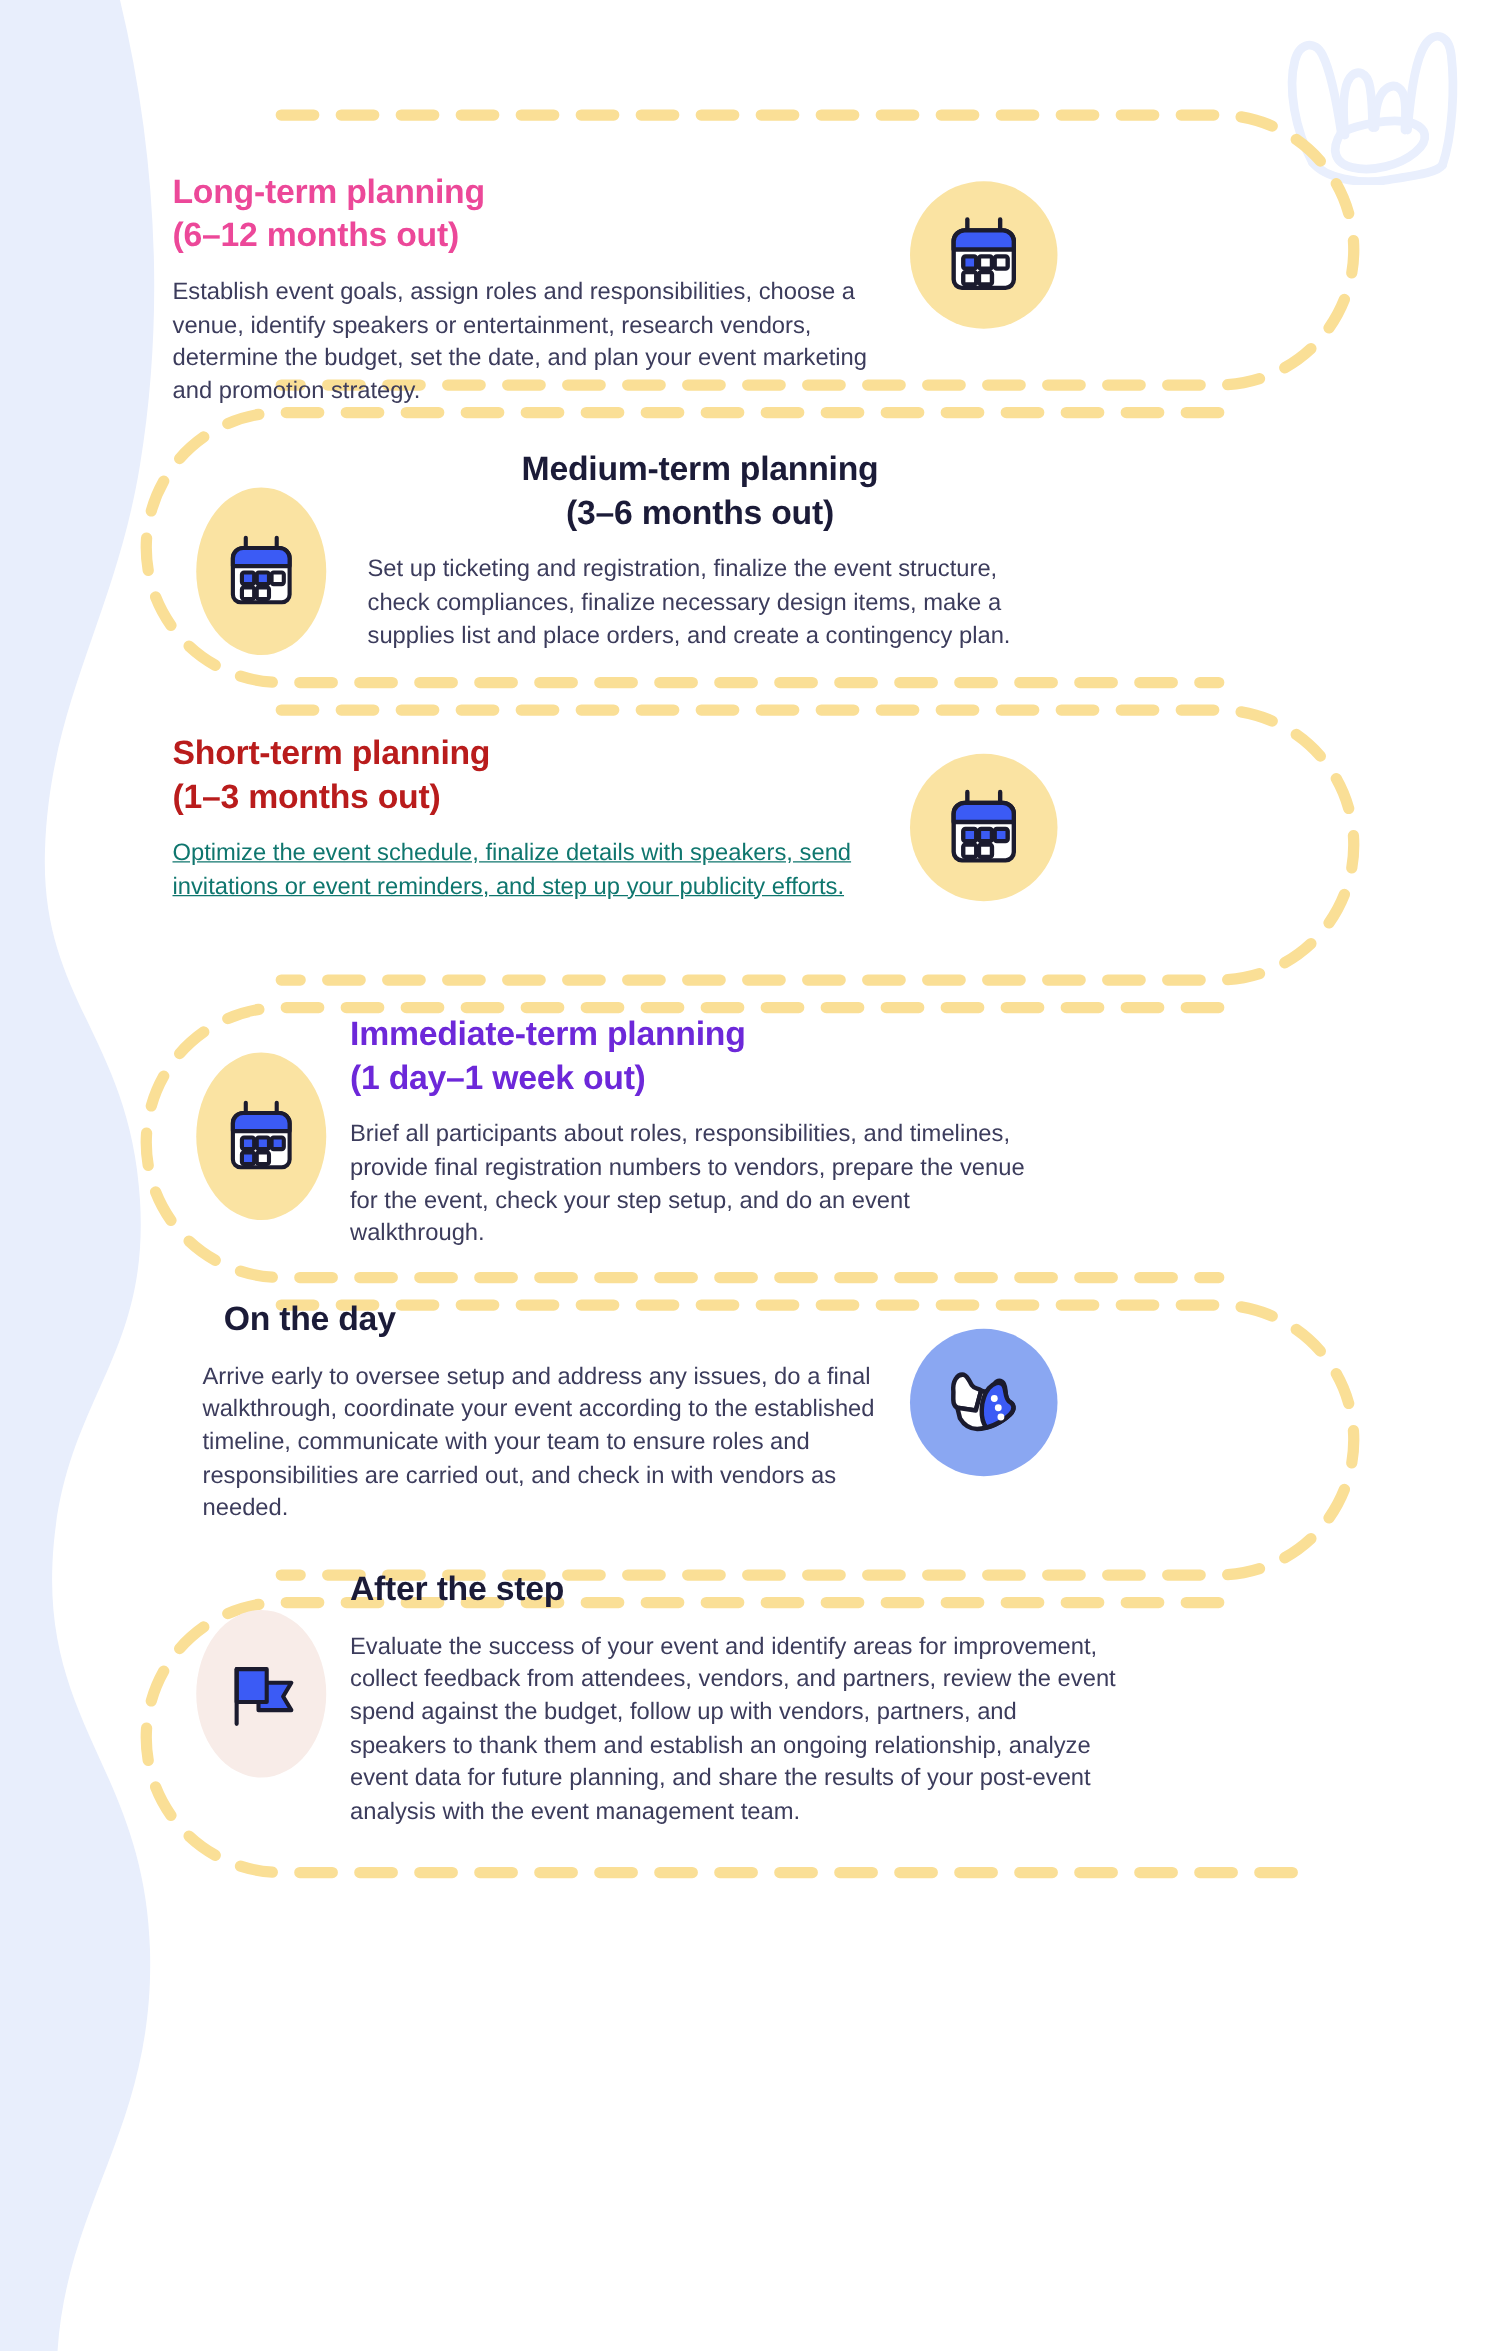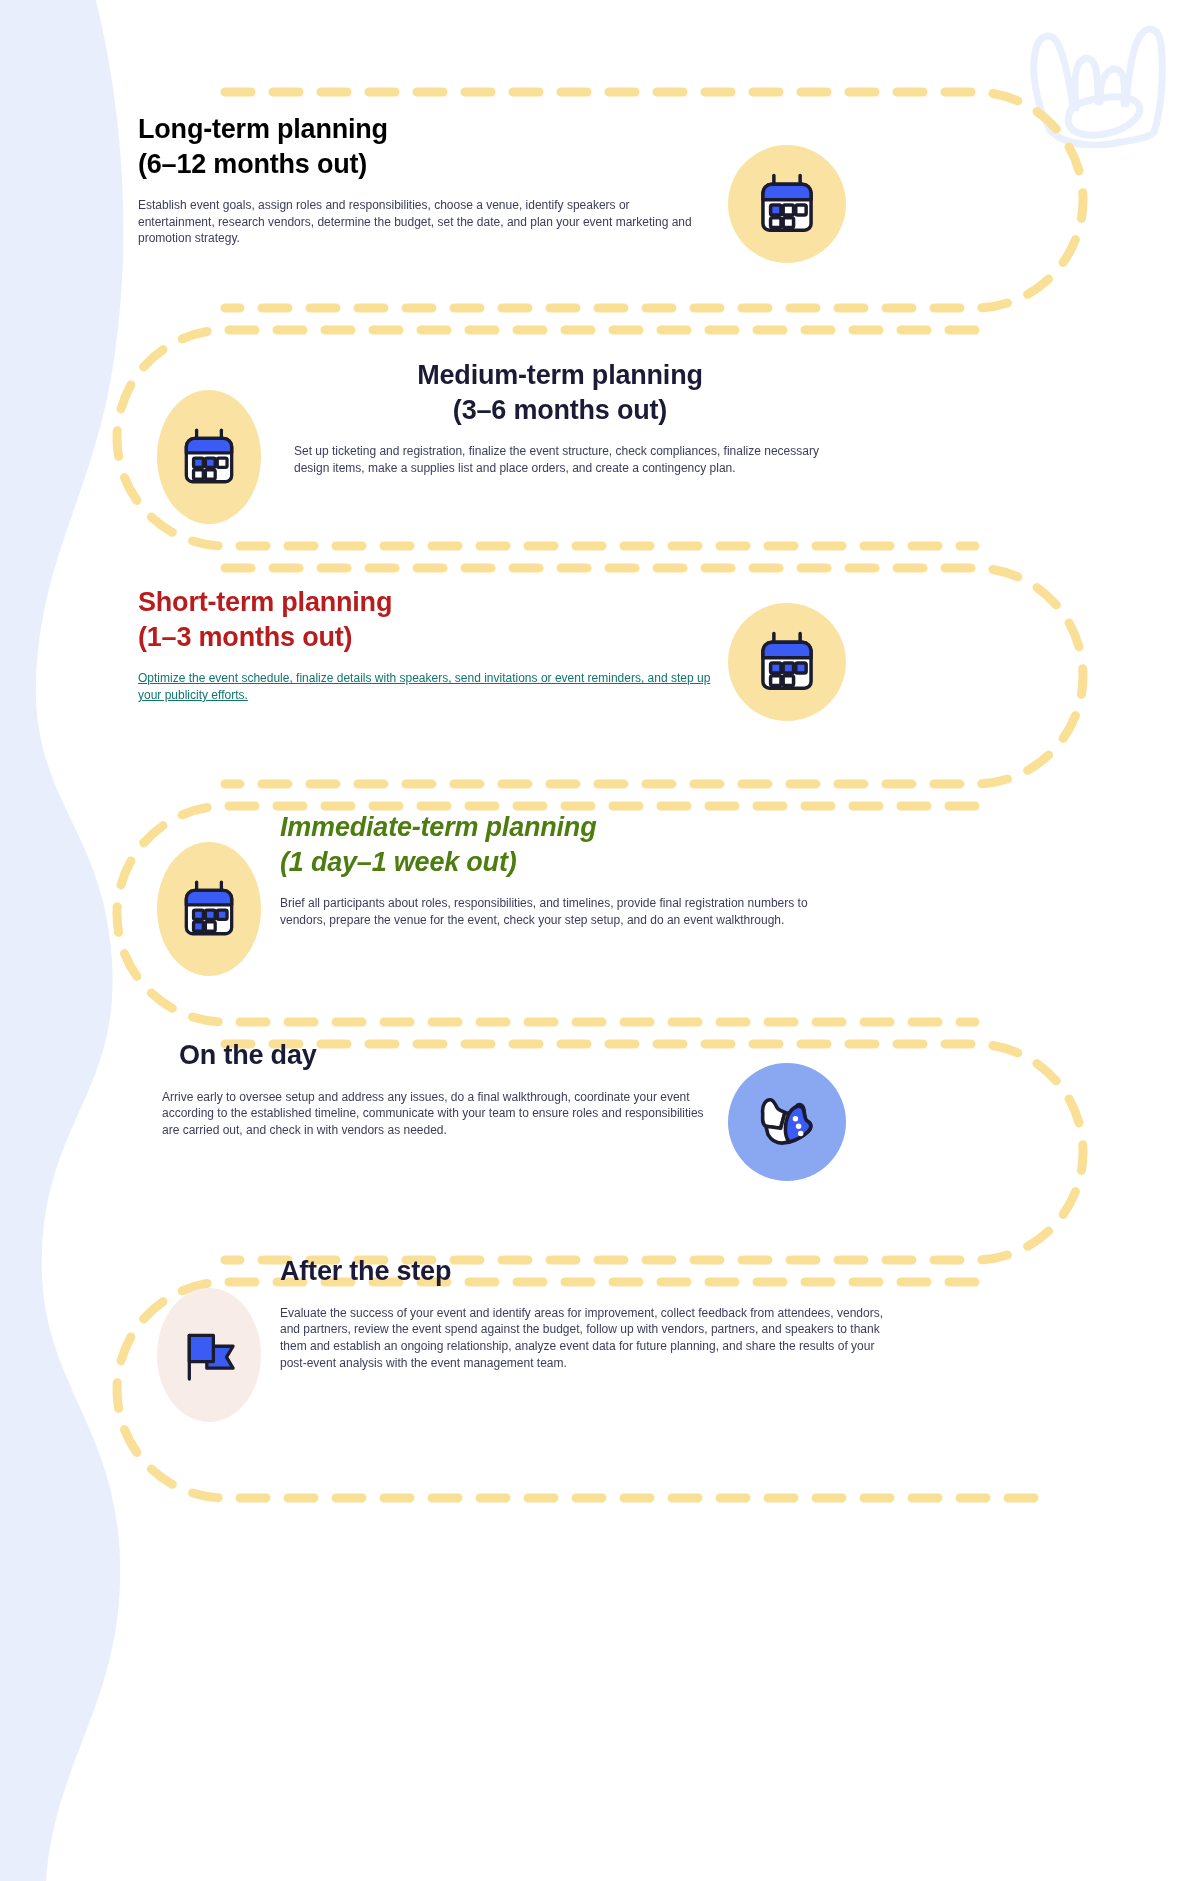--- a/index.html
+++ b/index.html
@@ -51,21 +51,21 @@
   .step-title {
     font-size: 27px;
     font-weight: bold;
     color: #1b1b38;
     line-height: 1.28;
     letter-spacing: -0.2px;
     white-space: pre-line;
   }
 
   .step-body {
-    font-size: 12px;
+    font-size: 19px;
     color: #3c3c5c;
     line-height: 1.39;
     margin-top: 16px;
   }
 
   
   .icon-badge {
     position: absolute;
     width: 118px; height: 118px;
     border-radius: 50%;
@@ -132,21 +132,21 @@
 
     <path d="M225,1044 L975,1044 A108,108 0 0 1 975,1260 L225,1260"></path>
 
     <path d="M975,1282 L225,1282 A108,108 0 0 0 225,1498 L1055,1498"></path>
   </g>
 </svg>
 
 <div class="content">
 
   <div class="step" id="step-long">
-    <div class="step-title" style="color: #000000;">Long-term planning
+    <div class="step-title" style="color: #ec4899; margin-top: 24px;">Long-term planning
 (6–12 months out)</div>
     <div class="step-body" style="color: rgb(60, 60, 92);">Establish event goals, assign roles and responsibilities, choose a venue, identify speakers or entertainment, research vendors, determine the budget, set the date, and plan your event marketing and promotion strategy.</div>
   </div>
   <div class="icon-badge badge-yellow" id="badge-long" style="background: rgb(250, 227, 162);">
     <svg width="70" height="70" viewBox="0 0 64 64">
       <g stroke="#1b1b2e" stroke-width="3.2" stroke-linecap="round" stroke-linejoin="round">
         <line x1="20" y1="6" x2="20" y2="20"></line>
         <line x1="44" y1="6" x2="44" y2="20"></line>
         <path d="M10,22 a8,8 0 0 1 8,-8 h28 a8,8 0 0 1 8,8 v28 a6,6 0 0 1 -6,6 h-32 a6,6 0 0 1 -6,-6 Z" fill="#ffffff"></path>
         <path d="M10,22 a8,8 0 0 1 8,-8 h28 a8,8 0 0 1 8,8 v6 h-44 Z" fill="#3b5bf5"></path>
@@ -195,21 +195,21 @@
         <rect x="17" y="33" width="9.5" height="9" rx="1.6" fill="#3b5bf5"></rect>
         <rect x="28.5" y="33" width="9.5" height="9" rx="1.6" fill="#3b5bf5"></rect>
         <rect x="40" y="33" width="9.5" height="9" rx="1.6" fill="#3b5bf5"></rect>
         <rect x="17" y="44.5" width="9.5" height="9" rx="1.6" fill="#ffffff"></rect>
         <rect x="28.5" y="44.5" width="9.5" height="9" rx="1.6" fill="#ffffff"></rect>
       </g>
     </svg>
   </div>
 
   <div class="step" id="step-immediate">
-    <div class="step-title" style="color: #4d7c0f; font-style: italic;">Immediate-term planning
+    <div class="step-title" style="color: #6d28d9;">Immediate-term planning
 (1 day–1 week out)</div>
     <div class="step-body" style="color: rgb(60, 60, 92);">Brief all participants about roles, responsibilities, and timelines, provide final registration numbers to vendors, prepare the venue for the event, check your step setup, and do an event walkthrough.</div>
   </div>
   <div class="icon-badge oval badge-yellow" id="badge-immediate" style="background: rgb(250, 227, 162);">
     <svg width="66" height="66" viewBox="0 0 64 64">
       <g stroke="#1b1b2e" stroke-width="3.2" stroke-linecap="round" stroke-linejoin="round">
         <line x1="20" y1="6" x2="20" y2="20"></line>
         <line x1="44" y1="6" x2="44" y2="20"></line>
         <path d="M10,22 a8,8 0 0 1 8,-8 h28 a8,8 0 0 1 8,8 v28 a6,6 0 0 1 -6,6 h-32 a6,6 0 0 1 -6,-6 Z" fill="#ffffff"></path>
         <path d="M10,22 a8,8 0 0 1 8,-8 h28 a8,8 0 0 1 8,8 v6 h-44 Z" fill="#3b5bf5"></path>

